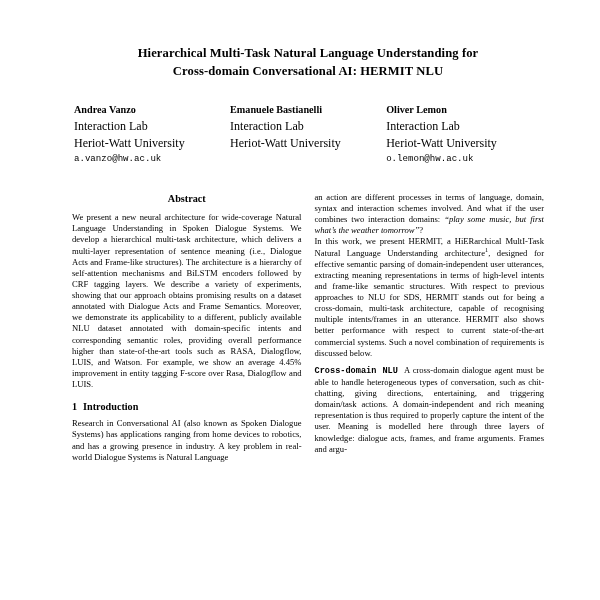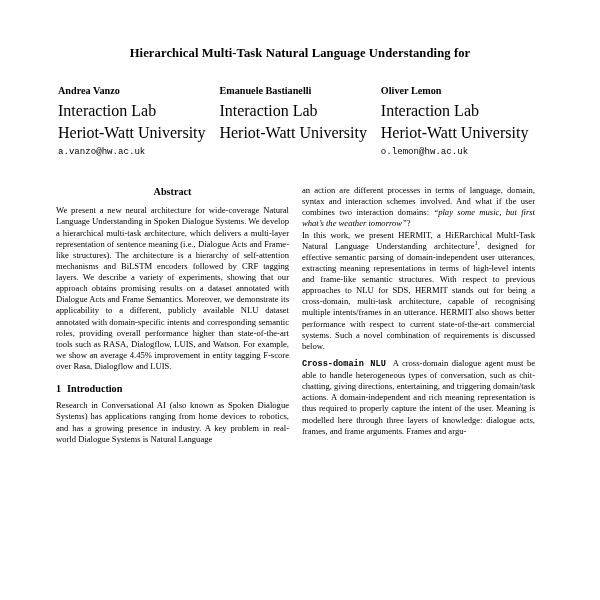--- a/index.html
+++ b/index.html
@@ -11,21 +11,21 @@
     width: 600px;
     height: 600px;
     font-family: "Liberation Serif", serif;
     color: #000000;
     overflow: hidden;
   }
   .page {
     width: 600px;
     height: 600px;
     box-sizing: border-box;
-    padding: 44px 56px 0 56px;
+    padding: 44px 56px 0 72px;
     position: relative;
   }
   .title {
     text-align: center;
     font-size: 12.6px;
     font-weight: bold;
     line-height: 1.45;
     margin: 0 8px 0 8px;
     letter-spacing: 0.1px;
   }
@@ -40,21 +40,21 @@
     width: 33.3%;
     line-height: 1.42;
   }
   .author-name {
     font-size: 10.2px;
     font-weight: bold;
     display: block;
     margin-bottom: 1px;
   }
   .author-aff {
-    font-size: 16px;
+    font-size: 12px;
     display: block;
   }
   .author-email {
     font-family: "Liberation Mono", monospace;
     font-size: 9.1px;
     display: block;
     margin-top: 1px;
   }
   .columns {
     display: flex;
@@ -90,20 +90,21 @@
   sup { font-size: 6.2px; vertical-align: super; line-height: 0; }
   .para-head { font-weight: bold; font-family: Liberation Mono, monospace; }
 </style>
 </head>
 <body>
 
 <div class="page">
 
   <div class="title">
     <span>Hierarchical Multi-Task Natural Language Understanding for</span>
+    <span class="title-line2">Cross-domain Conversational AI: HERMIT NLU</span>
   </div>
 
   <div class="authors">
     <div class="author">
       <span class="author-name">Andrea Vanzo</span>
       <span class="author-aff">Interaction Lab</span>
       <span class="author-aff">Heriot-Watt University</span>
       <span class="author-email">a.vanzo@hw.ac.uk</span>
     </div>
     <div class="author">

